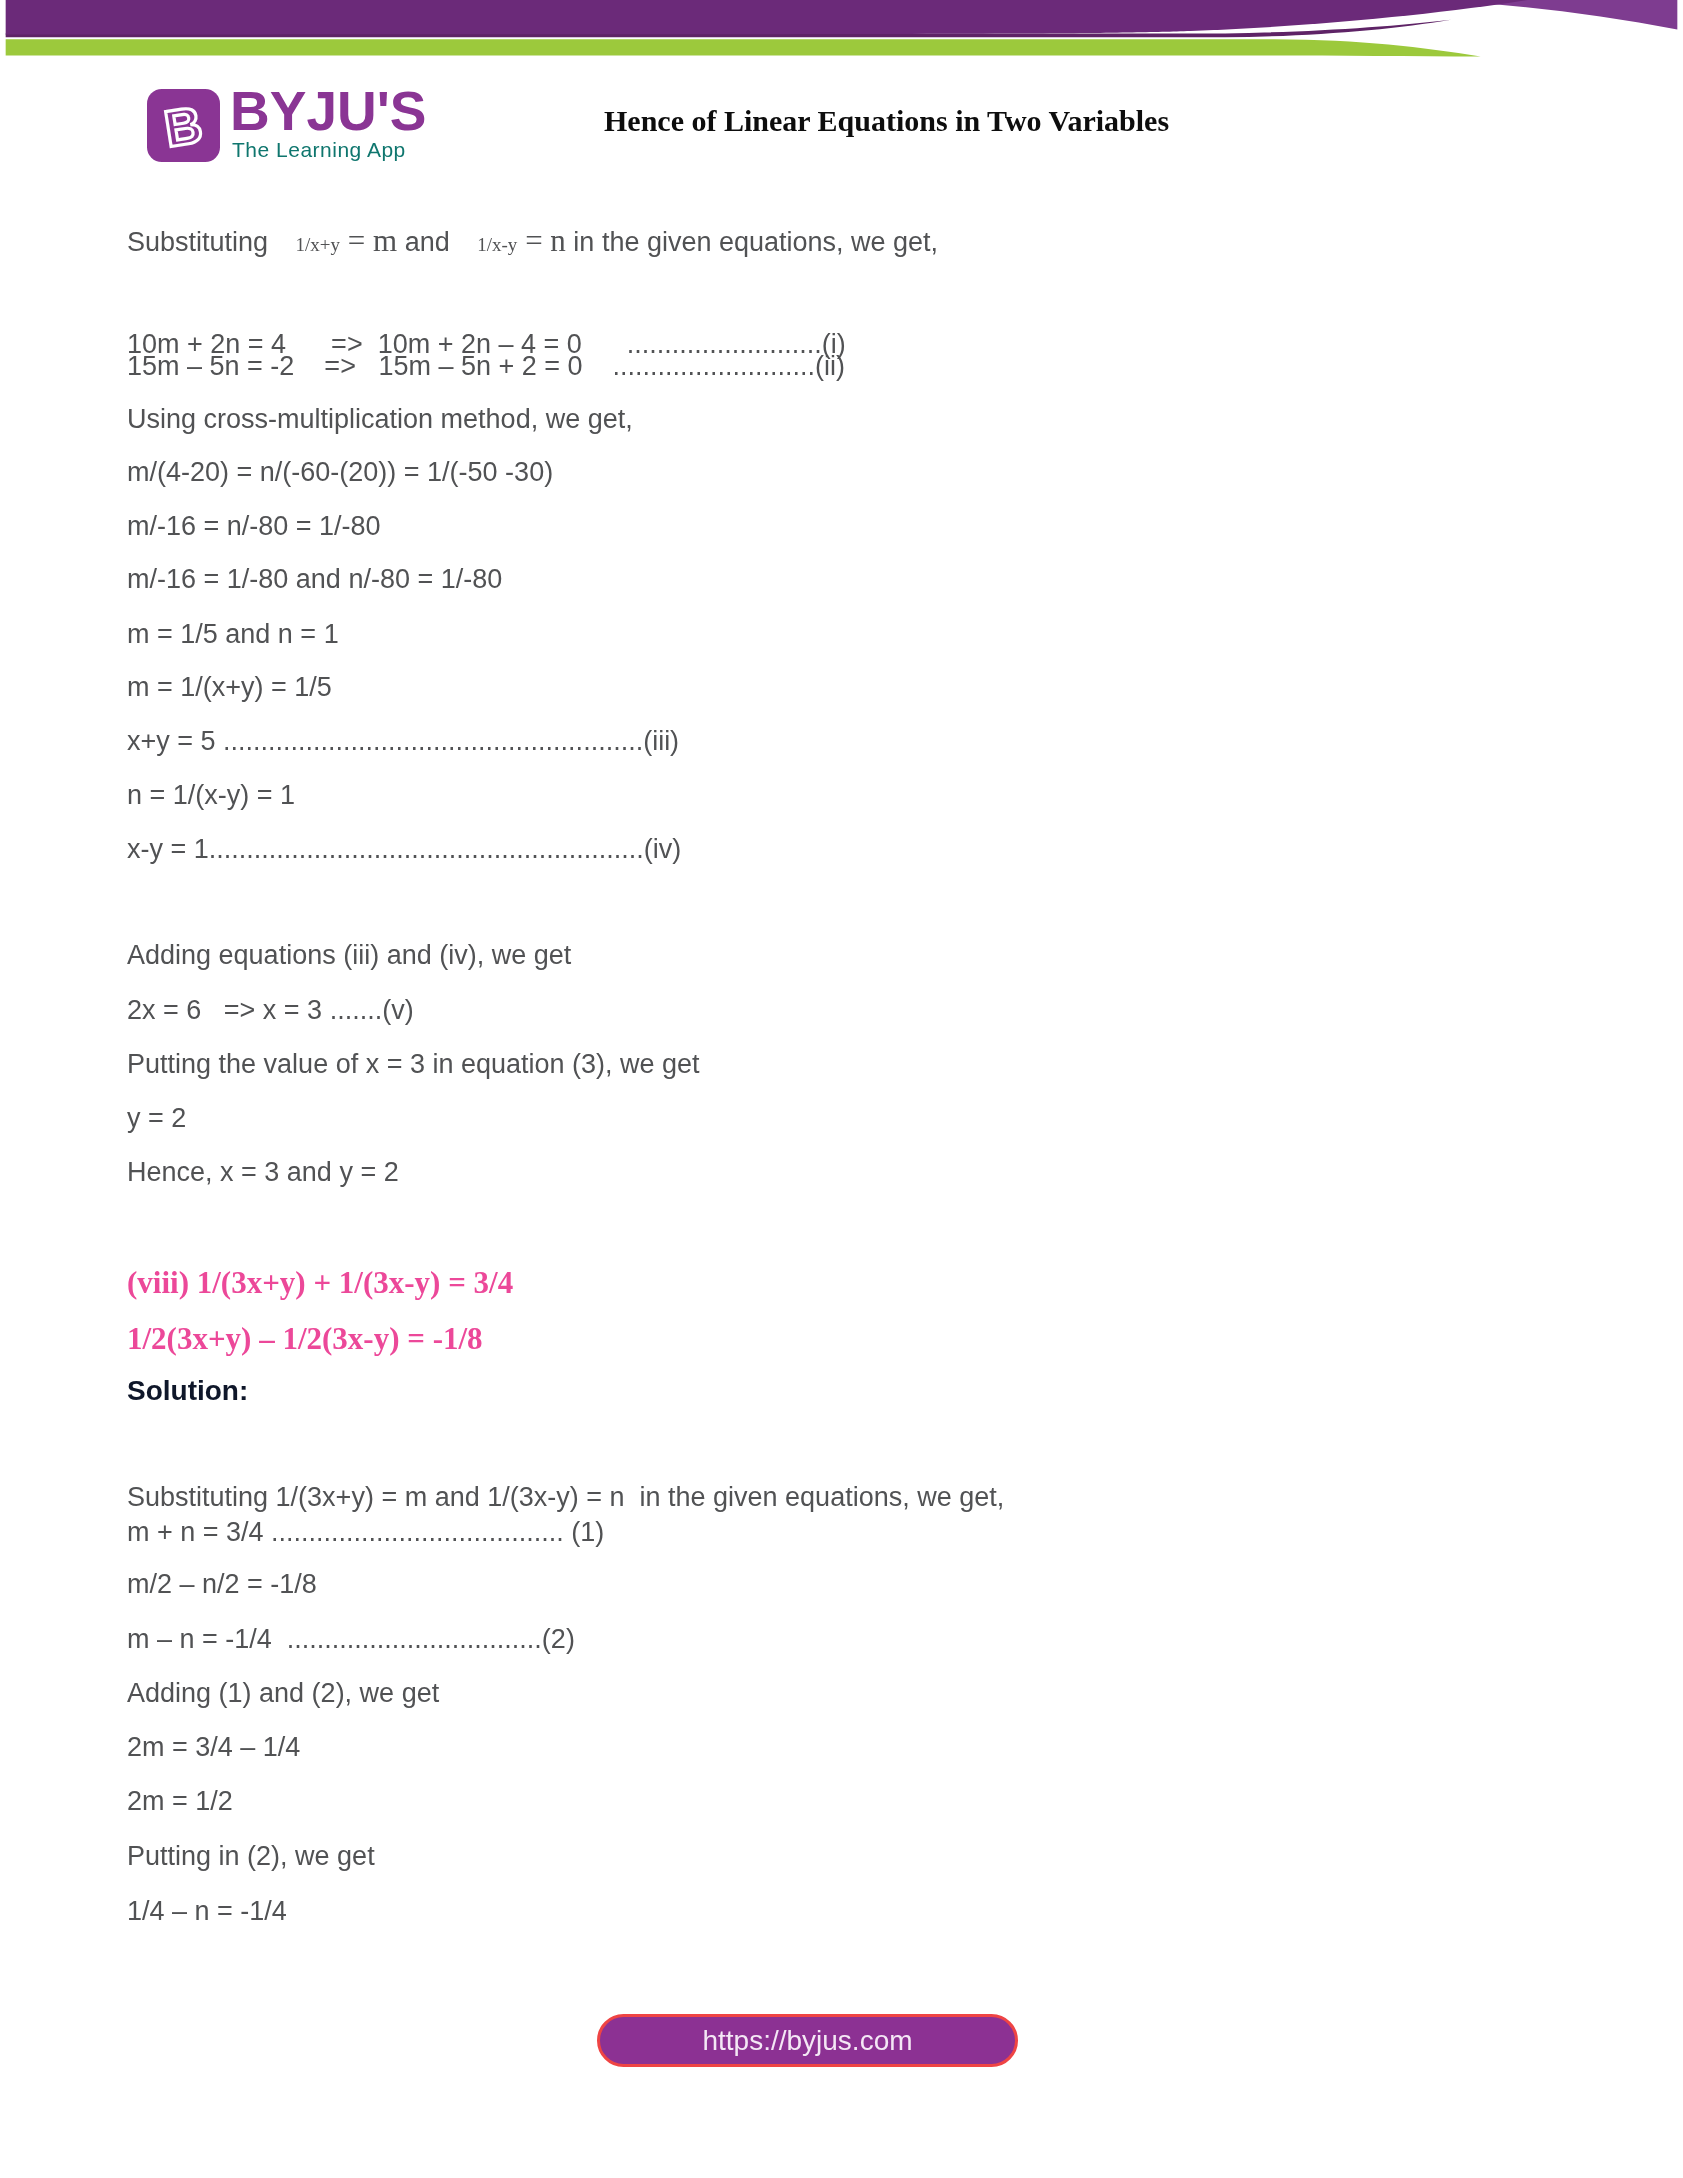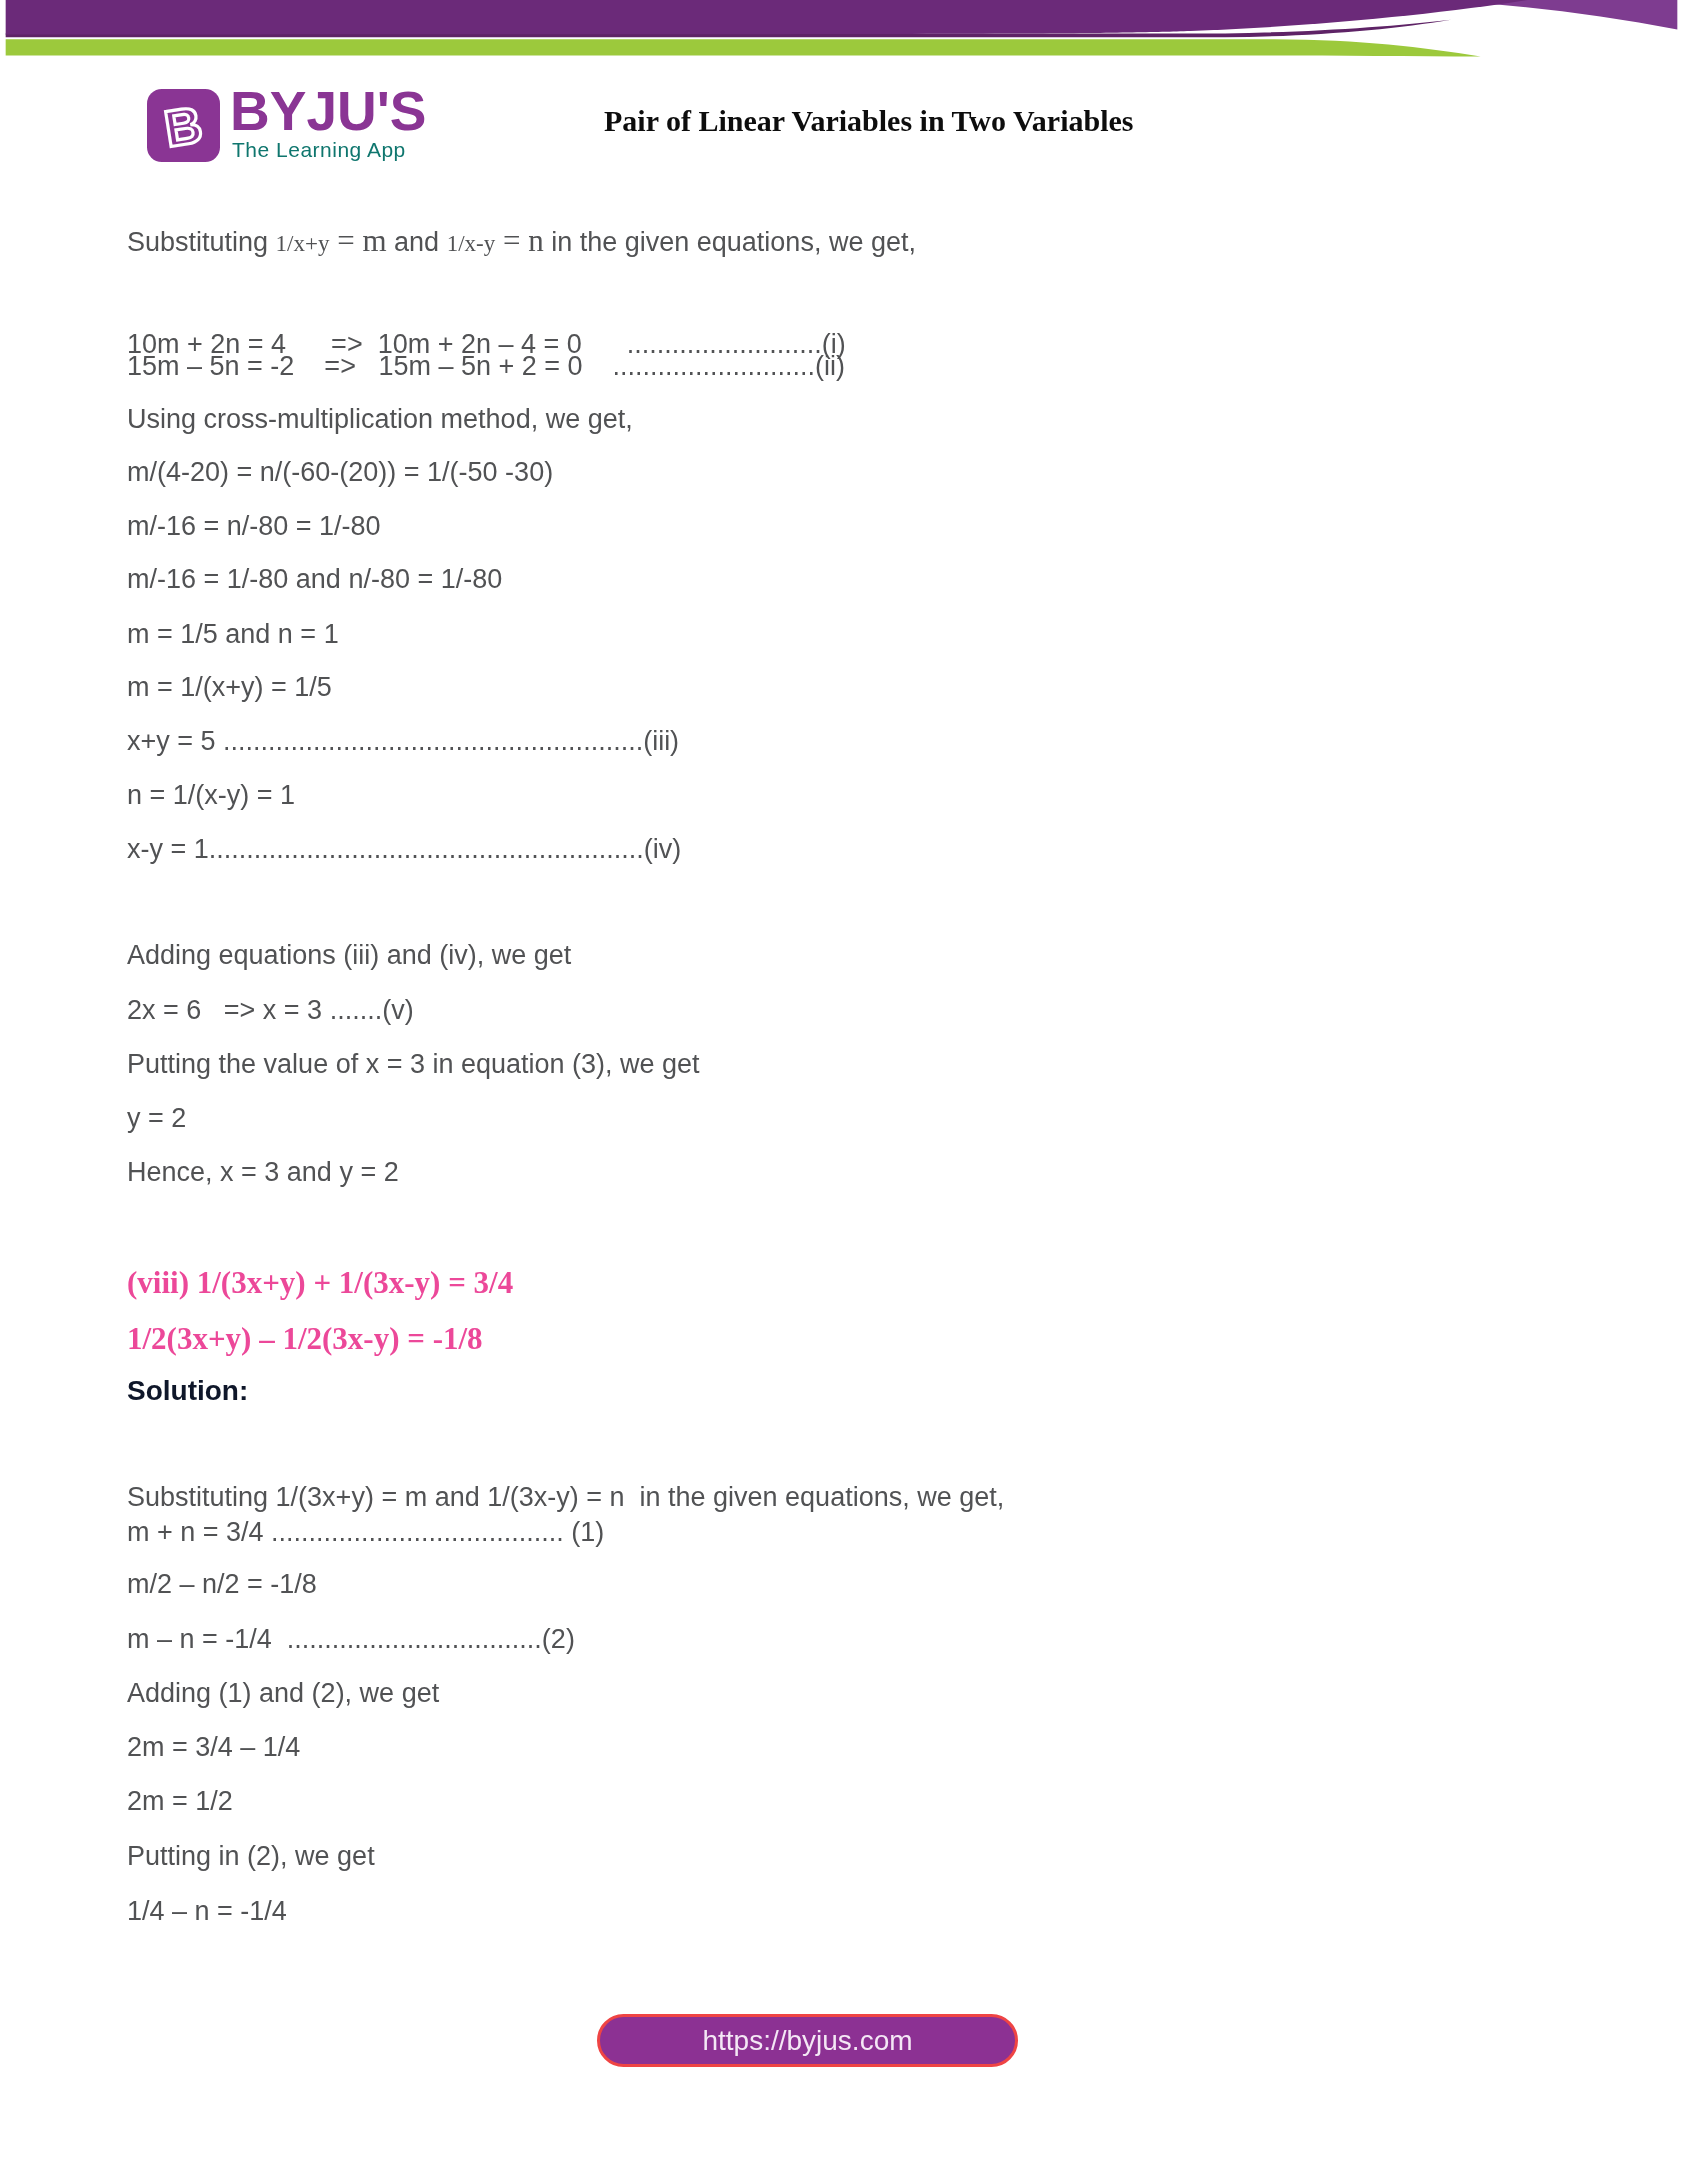--- a/index.html
+++ b/index.html
@@ -15,21 +15,21 @@
   #logo-tagline{position:absolute;left:85px;top:51px;font:21px "Liberation Sans",sans-serif;
         color:#0f766e;letter-spacing:0.5px;}
   
   #doc-title{position:absolute;left:604px;top:103px;width:713px;
         font:bold 30px "Liberation Serif",serif;color:#0d0d0d;line-height:36px;}
   
   .body-line{position:absolute;left:127px;white-space:pre;
         font:27px "Liberation Sans",sans-serif;color:#515254;line-height:34px;}
   .bold-serif{font:bold 31px "Liberation Serif",serif;color:#ec4899;}
   .bold-sans{font:bold 28px "Liberation Sans",sans-serif;color:#0f172a;}
-  .math-small{font-family:"Liberation Serif",serif;font-size:23px;}
+  .math-small{font-family:"Liberation Serif",serif;font-size:19px;margin-left:20px;}
   .math-big{font-family:"Liberation Serif",serif;font-size:31px;}
   
   #footer-pill{position:absolute;left:597px;top:2014px;width:421px;height:53px;
         background:#8C3193;border:3px solid #ef4444;border-radius:29px;box-sizing:border-box;
         display:flex;align-items:center;justify-content:center;
         font:28px "Liberation Sans",sans-serif;color:#F4E7F5;}
 </style>
 </head>
 <body>
 
@@ -45,21 +45,21 @@
   <div id="logo">
     <svg id="logo-badge" width="73" height="73" viewBox="0 0 74 74">
       <rect x="0" y="0" width="74" height="74" rx="15" fill="#8A3594"></rect>
       <text x="37" y="56" text-anchor="middle" font-family="Liberation Sans, sans-serif" font-size="52" font-weight="bold" fill="none" stroke="#ffffff" stroke-width="3.2" transform="rotate(-9 37 40)">B</text>
     </svg>
     <div id="logo-wordmark">BYJU'S</div>
     <div id="logo-tagline">The Learning App</div>
   </div>
 
   <div id="doc-title">
-    <div>Pair of Linear Variables in Two Variables</div>
+    <div>Hence of Linear Equations in Two Variables</div>
   </div>
 
   <div id="body-content">
       <div class="body-line" style="top: 224px;"><span>Substituting </span><span class="math-small">1/x+y</span><span class="math-big"> = </span><span class="math-big">m</span><span> and </span><span class="math-small">1/x-y</span><span class="math-big"> = </span><span class="math-big">n</span><span> in the given equations, we get,</span></div>
       <div class="body-line" style="top: 295px; margin-top: 32px;">10m + 2n = 4      =&gt;  10m + 2n – 4 = 0      ..........................(i)</div>
       <div class="body-line" style="top: 349px;">15m – 5n = -2    =&gt;   15m – 5n + 2 = 0    ...........................(ii)</div>
       <div class="body-line" style="top: 402px;">Using cross-multiplication method, we get,</div>
       <div class="body-line" style="top: 455px;">m/(4-20) = n/(-60-(20)) = 1/(-50 -30)</div>
       <div class="body-line" style="top: 509px;">m/-16 = n/-80 = 1/-80</div>
       <div class="body-line" style="top: 562px;">m/-16 = 1/-80 and n/-80 = 1/-80</div>

